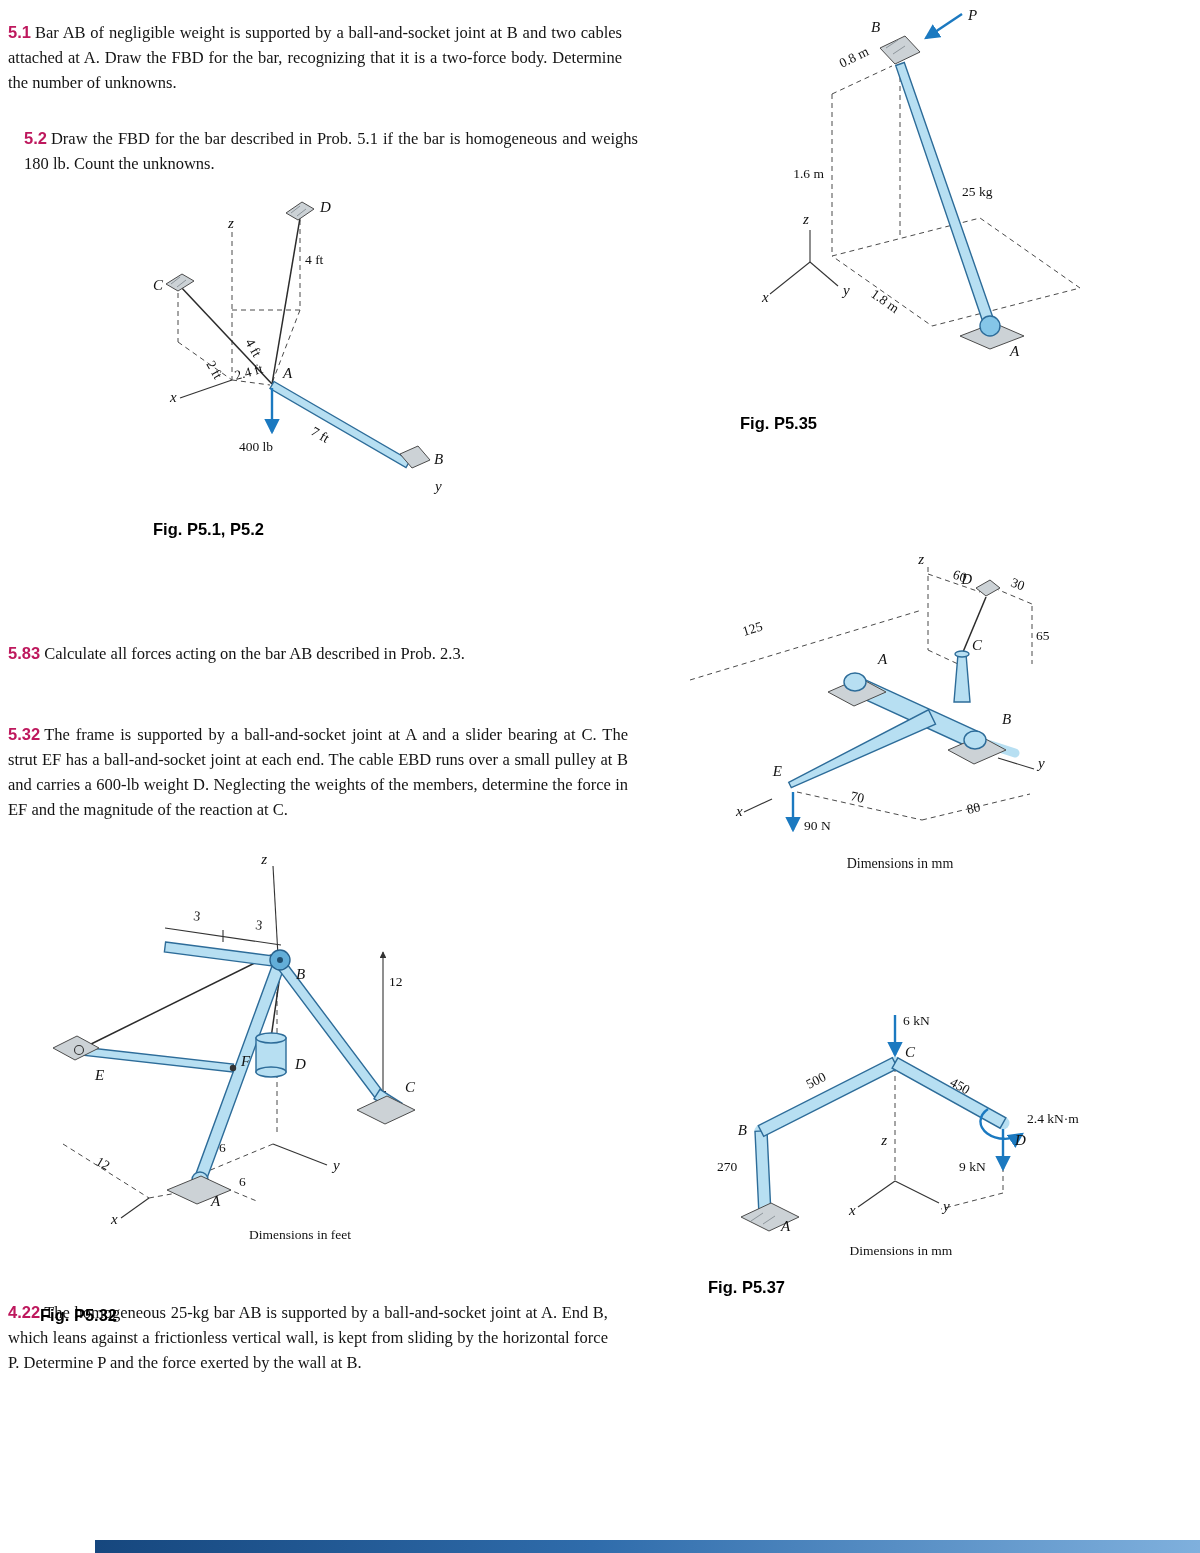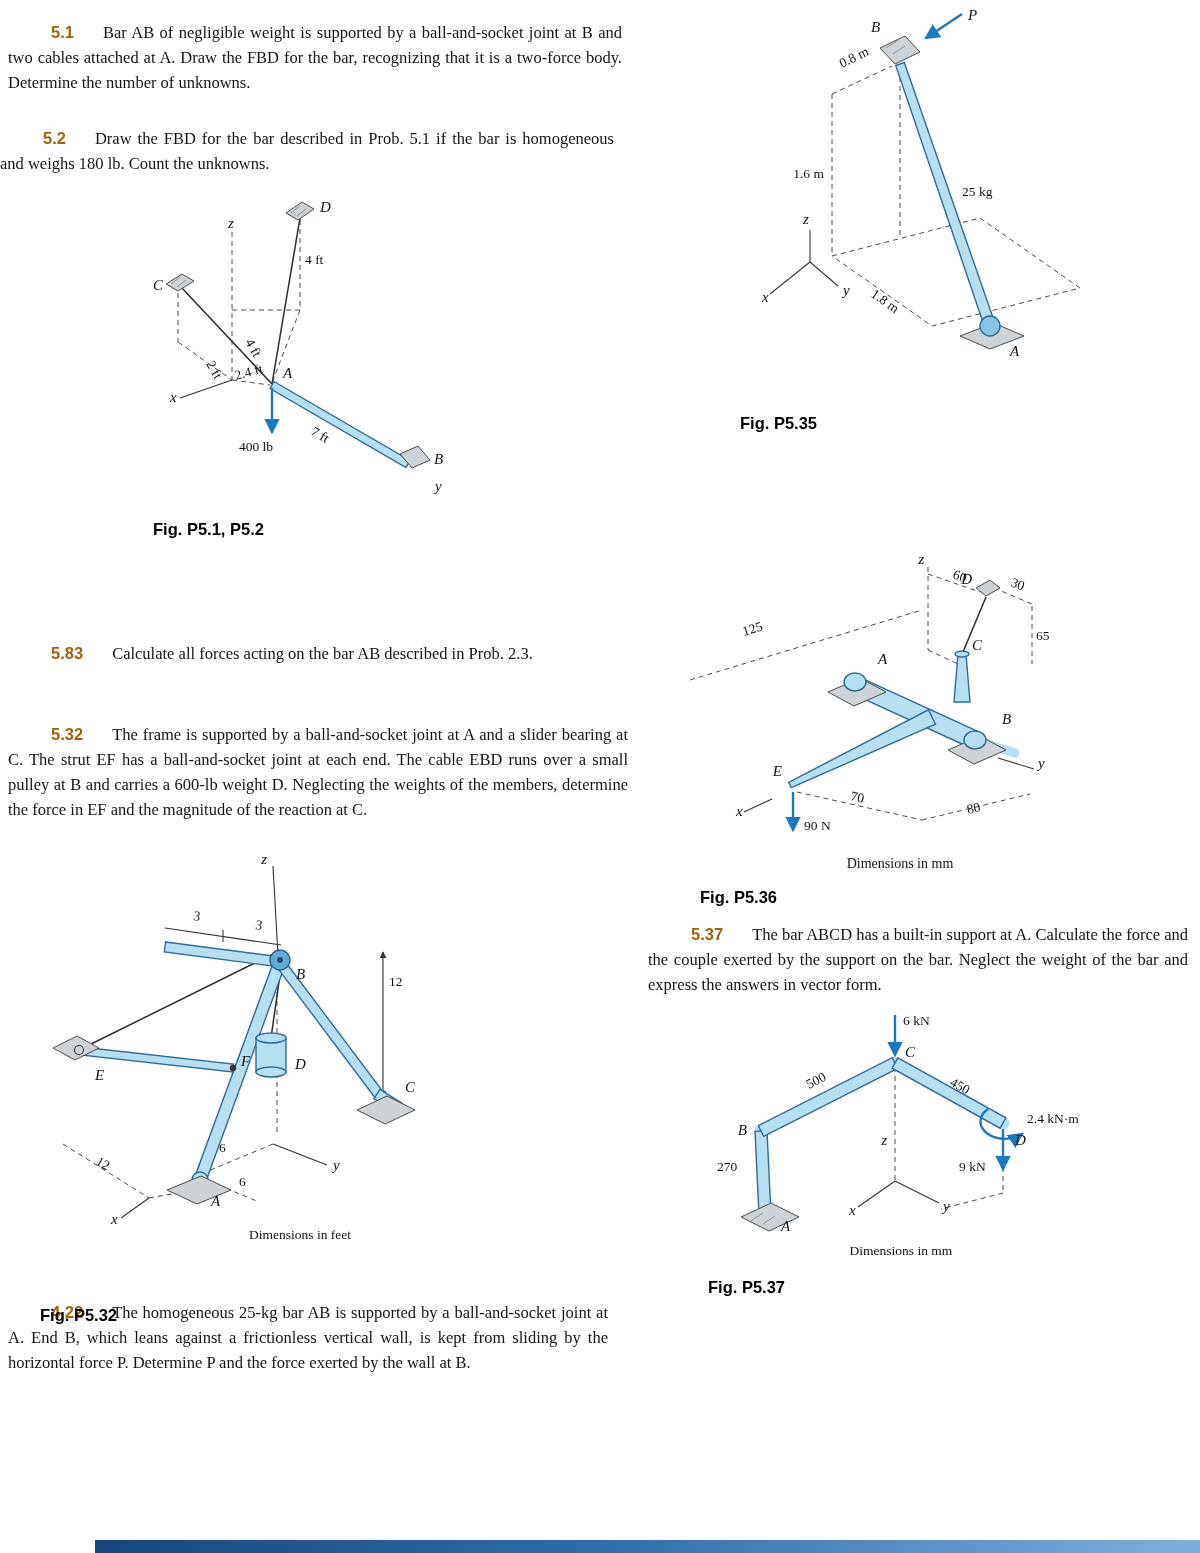--- a/index.html
+++ b/index.html
@@ -1,21 +1,21 @@
 <!DOCTYPE html>
 <html><head>
 <meta charset="utf-8">
 <style>
   * { margin:0; padding:0; box-sizing:border-box; }
   html,body { background:#ffffff; }
   .page { position:relative; width:1200px; height:1553px; background:#fff;
           font-family:"Liberation Serif",serif; color:#141414; overflow:hidden; }
   .prob { position:absolute; font-size:16.5px; line-height:1.52; text-align:justify; }
-  .pnum { font-family:"Liberation Sans",sans-serif; font-weight:bold; color:#a16207;
-          font-size:16.5px; padding-right:29px;margin-left:43px; }
+  .pnum { font-family:"Liberation Sans",sans-serif; font-weight:bold; color:#be185d;
+          font-size:16.5px; padding-right:4px; }
   .figcap { position:absolute; font-family:"Liberation Sans",sans-serif; font-weight:bold;
             font-size:16.5px; text-align:left; color:#000; }
   .fignote { position:absolute; font-size:14px; text-align:center; }
   svg { position:absolute; overflow:visible; }
   svg text { fill:#111; }
   .it  { font:italic 15px "Liberation Serif",serif; }
   .rm  { font:13.5px "Liberation Serif",serif; }
   .bar { fill:#b7dff2; stroke:#2d6c99; stroke-width:1.4; }
   .barfill { fill:#b7dff2; stroke:none; }
   .plate { fill:#ccd2d6; stroke:#4c4c4c; stroke-width:1; }
@@ -28,30 +28,29 @@
   .footer-band { position:absolute; left:95px; top:1540px; width:1105px; height:13px;
                  background:linear-gradient(90deg,#16477e 0%,#2f6cab 45%,#7fb0dd 100%); }
 </style>
 </head>
 <body>
 
 <div class="page">
 
   <p class="prob" style="left:8px;top:20px;width:614px"><span class="pnum">5.1</span><span>Bar AB of negligible weight is supported by a ball-and-socket joint at B and two cables attached at A. Draw the FBD for the bar, recognizing that it is a two-force body. Determine the number of unknowns.</span></p>
 
-  <p class="prob" style="left:0;top:126px;width:614px"><span class="pnum">5.2</span><span>Draw the FBD for the bar described in Prob. 5.1 if the bar is homogeneous and weighs 180 lb. Count the unknowns.</span></p>
+  <p class="prob" style="left:24px;top:126px;width:614px"><span class="pnum">5.2</span><span>Draw the FBD for the bar described in Prob. 5.1 if the bar is homogeneous and weighs 180 lb. Count the unknowns.</span></p>
 
   <p class="prob" style="left:8px;top:641px;width:620px"><span class="pnum">5.83</span><span>Calculate all forces acting on the bar AB described in Prob. 2.3.</span></p>
 
   <p class="prob" style="left:8px;top:722px;width:620px"><span class="pnum">5.32</span><span>The frame is supported by a ball-and-socket joint at A and a slider bearing at C. The strut EF has a ball-and-socket joint at each end. The cable EBD runs over a small pulley at B and carries a 600-lb weight D. Neglecting the weights of the members, determine the force in EF and the magnitude of the reaction at C.</span></p>
 
   <p class="prob" style="left:8px;top:1300px;width:600px"><span class="pnum">4.22</span><span>The homogeneous 25-kg bar AB is supported by a ball-and-socket joint at A. End B, which leans against a frictionless vertical wall, is kept from sliding by the horizontal force P. Determine P and the force exerted by the wall at B.</span></p>
 
 
-  <p class="prob" style="left:648px;top:922px;width:540px"><span class="pnum">5.37</span><span>The bar ABCD has a built-in support at A. Calculate the force and the couple exerted by the support on the bar. Neglect the weight of the bar and express the answers in vector form.</span></p>
 
   <svg style="left:150px;top:192px" width="330" height="310" viewBox="0 0 330 310">
     <defs>
       <marker id="f1" viewBox="0 0 10 10" refX="8.5" refY="5" markerWidth="6.5" markerHeight="6.5" orient="auto">
           <path d="M0,0 L10,5 L0,10 Z" fill="#1b79c0"></path>
         </marker>
     </defs>
     <g>
       <line class="dash" x1="82" y1="40" x2="82" y2="188"></line>
       <line class="dash" x1="150" y1="28" x2="150" y2="118"></line>
@@ -167,21 +166,20 @@
     <text class="it" x="246" y="112">A</text>
     <text class="it" x="370" y="172">B</text>
     <text class="it" x="150" y="224" text-anchor="end">E</text>
     <text class="rm" x="172" y="278">90 N</text>
     <text class="rm" x="218" y="248" transform="rotate(12 218 248)">70</text>
     <text class="rm" x="336" y="262" transform="rotate(-13 336 262)">80</text>
     <text class="it" x="104" y="264">x</text>
     <text class="it" x="406" y="216">y</text>
   </svg>
   <div class="fignote" style="left:700px;top:856px;width:400px">Dimensions in mm</div>
-  <div class="figcap" style="left:700px;top:888px;width:400px">Fig. P5.36</div>
 
   <svg style="left:15px;top:852px" width="430" height="400" viewBox="0 0 430 400">
     <defs>
       <marker id="f4" viewBox="0 0 10 10" refX="8.5" refY="5" markerWidth="6.5" markerHeight="6.5" orient="auto">
           <path d="M0,0 L10,5 L0,10 Z" fill="#1b79c0"></path>
         </marker>
       <marker id="d4" viewBox="0 0 10 10" refX="9" refY="5" markerWidth="6" markerHeight="6" orient="auto-start-reverse">
           <path d="M0,0 L10,5 L0,10 Z" fill="#333"></path>
         </marker>
     </defs>

